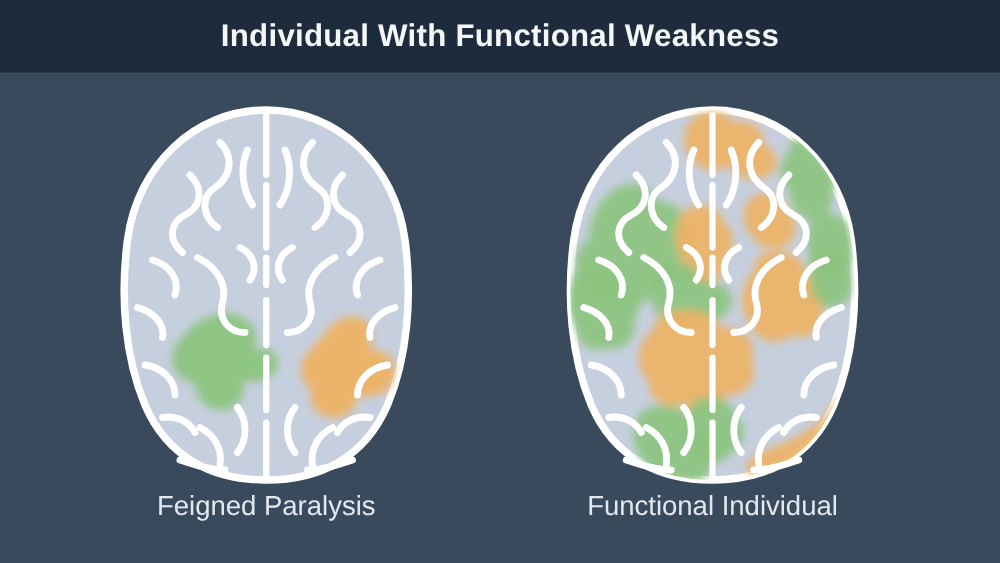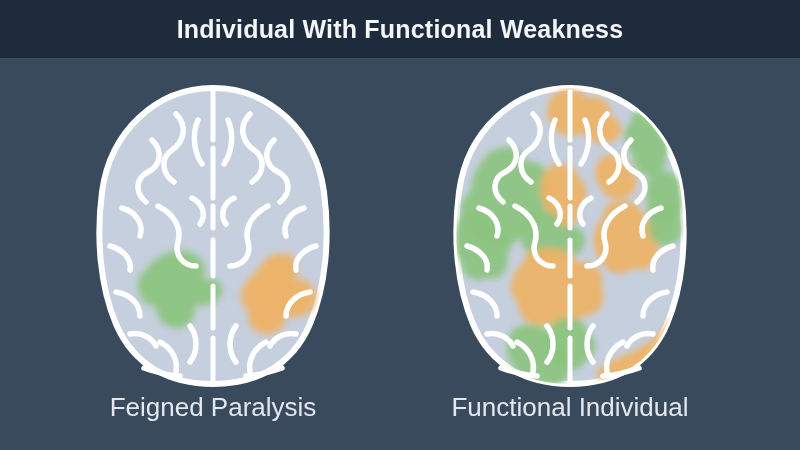--- a/index.html
+++ b/index.html
@@ -67,21 +67,21 @@
     width: 330px;
     height: 310px;
   }
   .caption {
     position: absolute;
     left: 0;
     top: 312px;
     width: 330px;
     text-align: center;
     color: #e3e8ee;
-    font-size: 26px;
+    font-size: 22px;
     font-weight: normal;
     white-space: nowrap;
   }
   
   #watermark {
     position: absolute;
     right: 6px;
     bottom: 10px;
     color: rgba(215, 224, 235, 0.11);
     font-size: 25px;

